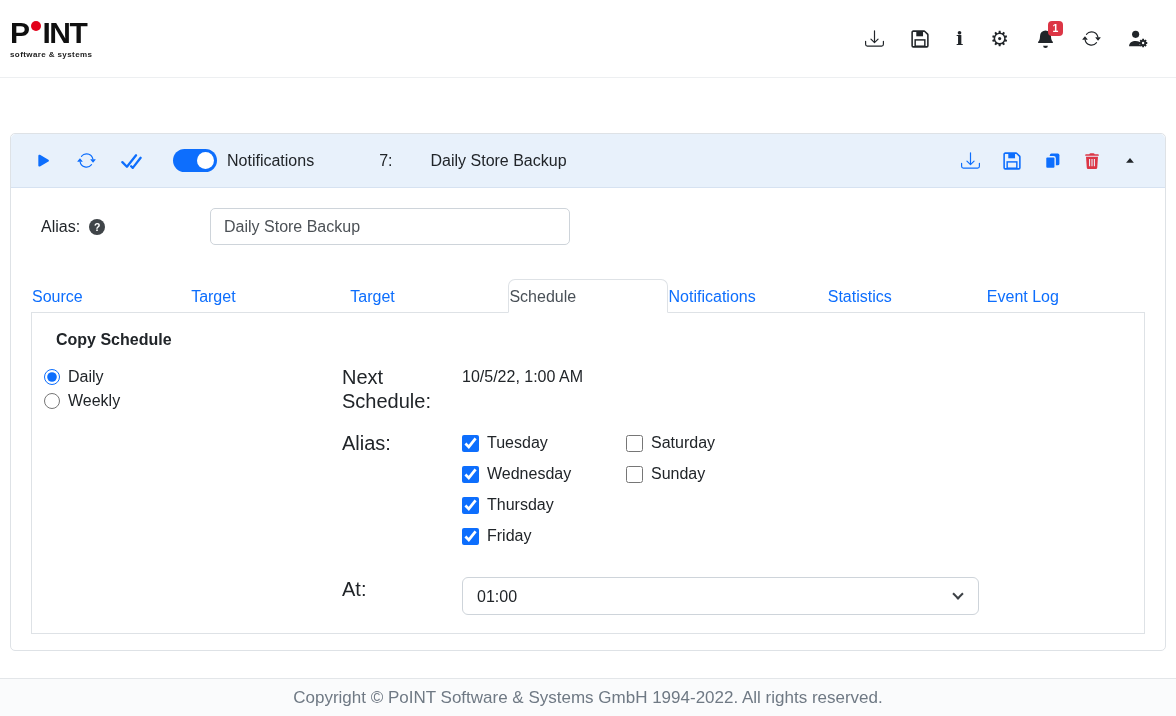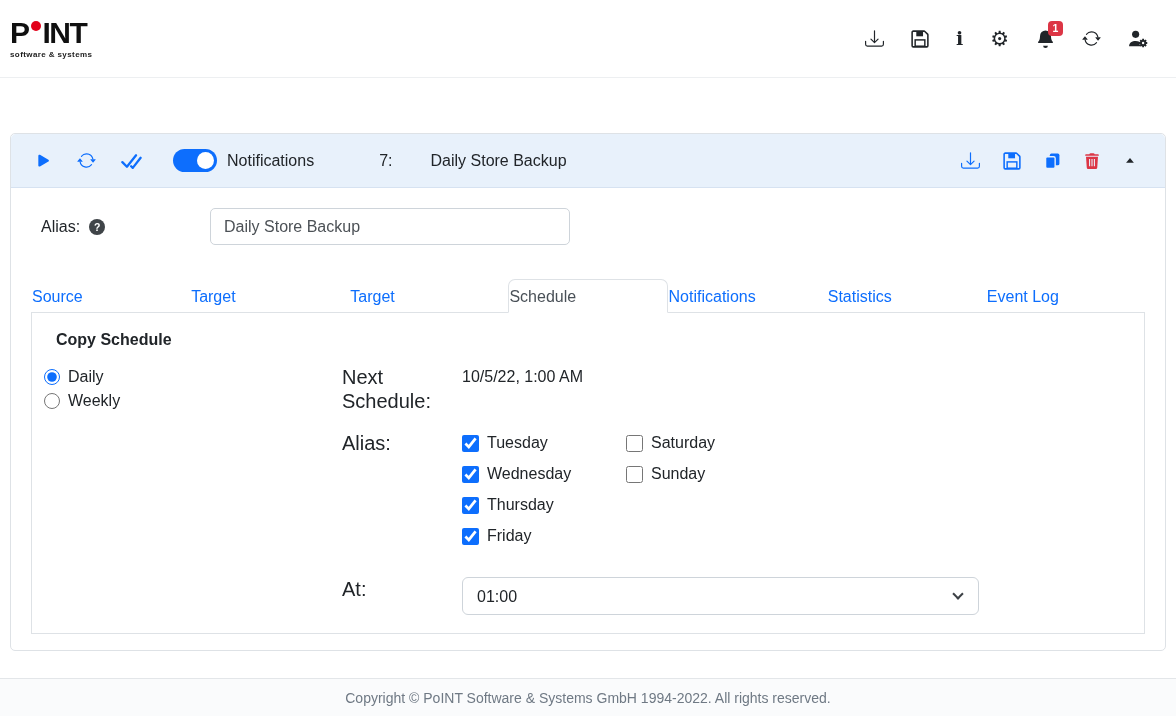--- a/index.html
+++ b/index.html
@@ -62,21 +62,21 @@
   .wk-col{width:164px}
   .wk-item{display:flex;align-items:center;gap:8px;height:24px;margin-bottom:7px;font-size:16px}
   .at-row{margin-top:22px}
   input[type=checkbox]{width:17px;height:17px;accent-color:#0d6efd;cursor:pointer}
   input[type=radio]{width:16px;height:16px;accent-color:#0d6efd;cursor:pointer}
   .sel-wrap{position:relative;width:517px}
   .time-select{width:100%;height:38px;appearance:none;-webkit-appearance:none;border:1px solid #ced4da;border-radius:6px;padding:0 14px;font-size:16px;color:#212529;background:#fff;font-family:inherit;cursor:pointer}
   .sel-caret{position:absolute;right:17px;top:13px;width:8px;height:8px;border-right:2px solid #3c4146;border-bottom:2px solid #3c4146;transform:rotate(45deg);pointer-events:none}
 
   
-  .footer{position:absolute;left:0;bottom:0;width:100%;height:38px;background:#fafbfc;border-top:1px solid #e3e6e9;display:flex;align-items:center;justify-content:center;color:#6f7984;font-size:14px}
+  .footer{position:absolute;left:0;bottom:0;width:100%;height:38px;background:#fafbfc;border-top:1px solid #e3e6e9;display:flex;align-items:center;justify-content:center;color:#6f7984;font-size:17px}
 </style>
 </head>
 <body>
 
 <div class="topbar">
   <div class="brand">
     <div class="brand-main">
       <span>P</span>
         <span class="brand-dot"></span>
         <span>INT</span>

